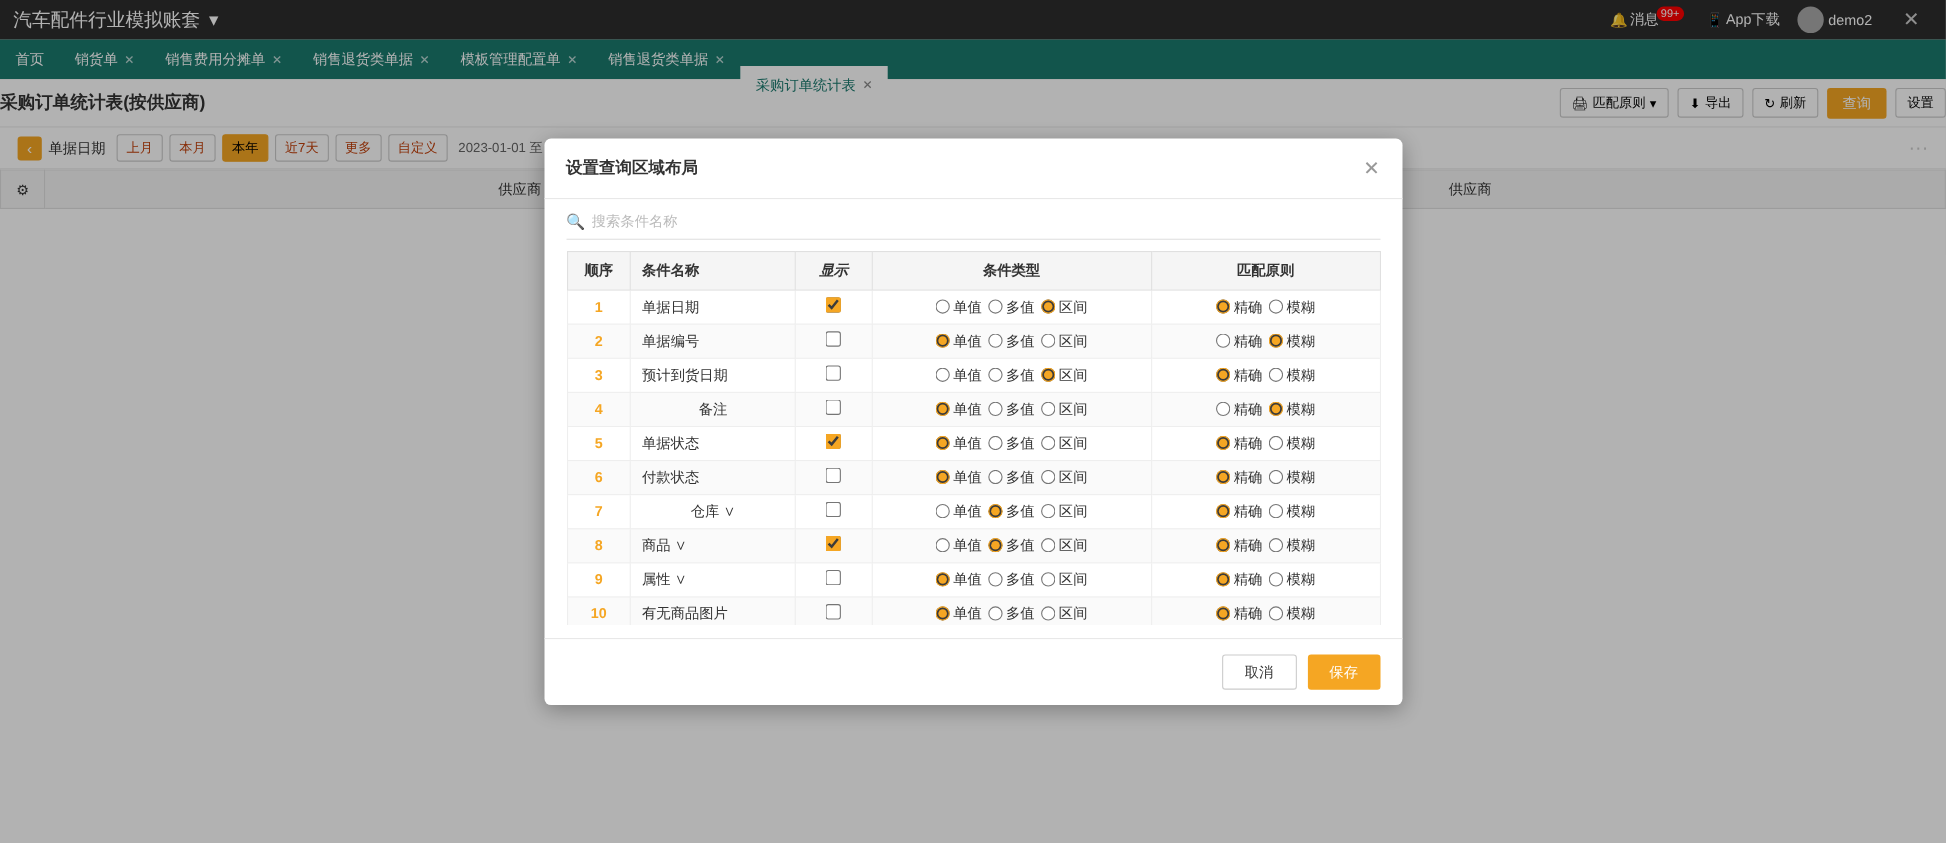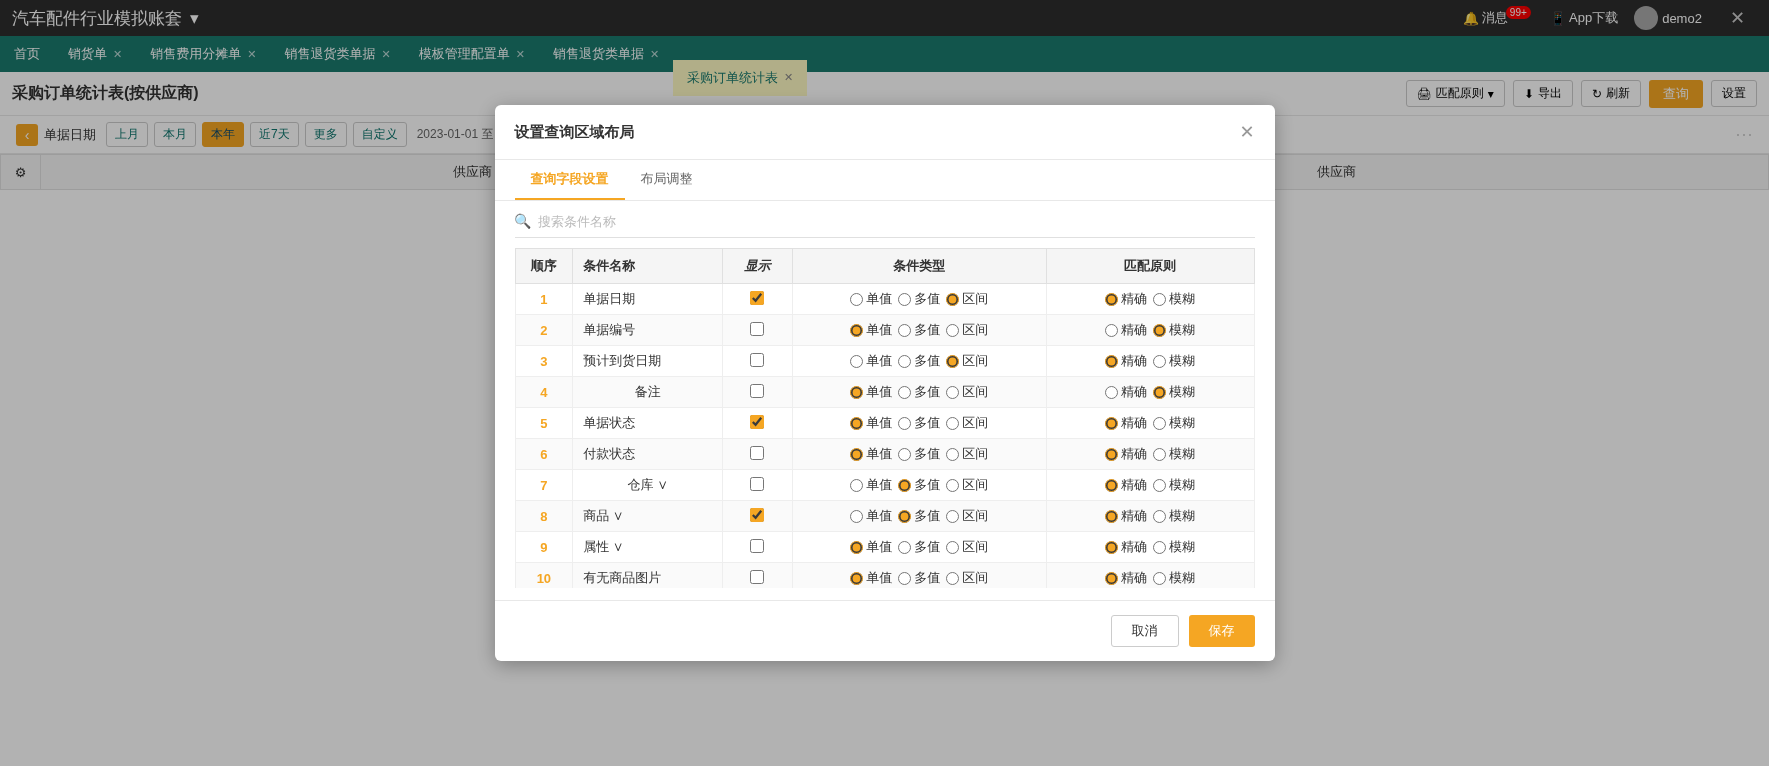--- a/index.html
+++ b/index.html
@@ -42,38 +42,38 @@
       padding: 0 14px;
       display: flex;
       align-items: center;
       gap: 4px;
       color: #fff;
       font-size: 13px;
       cursor: pointer;
       white-space: nowrap;
     }
     .tab-item.active {
-      background: #fef9c3;
+      background: #ffffff;
       color: #1a7a6e;
       margin-top: 47px;
     }
     .tab-close {
       font-size: 11px;
       color: rgba(255,255,255,0.7);
       margin-left: 2px;
     }
     .tab-item.active .tab-close { color: #888; }
 
     
     .page-header {
       height: 44px;
       background: #fff;
       display: flex;
       align-items: center;
-      padding: 0 12px;
+      padding: 0 0;
       justify-content: space-between;
       border-bottom: 1px solid #e8e8e8;
     }
     .page-title { font-size: 16px; font-weight: bold; color: #333; }
     .page-actions { display: flex; align-items: center; gap: 8px; }
     .btn-outline {
       border: 1px solid #ccc;
       background: #fff;
       padding: 4px 10px;
       border-radius: 3px;
@@ -112,25 +112,25 @@
       cursor: pointer;
       font-size: 14px;
     }
     .date-btn {
       border: 1px solid #ccc;
       background: #fff;
       padding: 3px 8px;
       border-radius: 3px;
       cursor: pointer;
       font-size: 12px;
-      color: #0f766e;
+      color: #c2410c;
     }
     .date-btn.active {
       background: #f5a623;
-      color: #0c4a6e;
+      color: #000000;
       border-color: #f5a623;
     }
     .date-range { font-size: 12px; color: #666; margin-left: 4px; }
 
     
     .main-area {
       display: flex;
       height: calc(766px - 36px - 36px - 44px - 38px);
       background: #f5f5f5;
       position: relative;
@@ -432,24 +432,20 @@
 </div>
 
 <div class="overlay">
   <div class="modal">
 
     <div class="modal-header">
       <span class="modal-title">设置查询区域布局</span>
       <button class="modal-close">✕</button>
     </div>
 
-    <div class="modal-tabs">
-      <div class="modal-tab active">查询字段设置</div>
-      <div class="modal-tab">布局调整</div>
-    </div>
 
     <div class="modal-body">
 
       <div class="search-box">
         <span class="search-icon">🔍</span>
         <input class="search-input" type="text" placeholder="搜索条件名称" style="">
       </div>
 
       <div class="table-scroll-wrapper">
         <table class="query-table">

